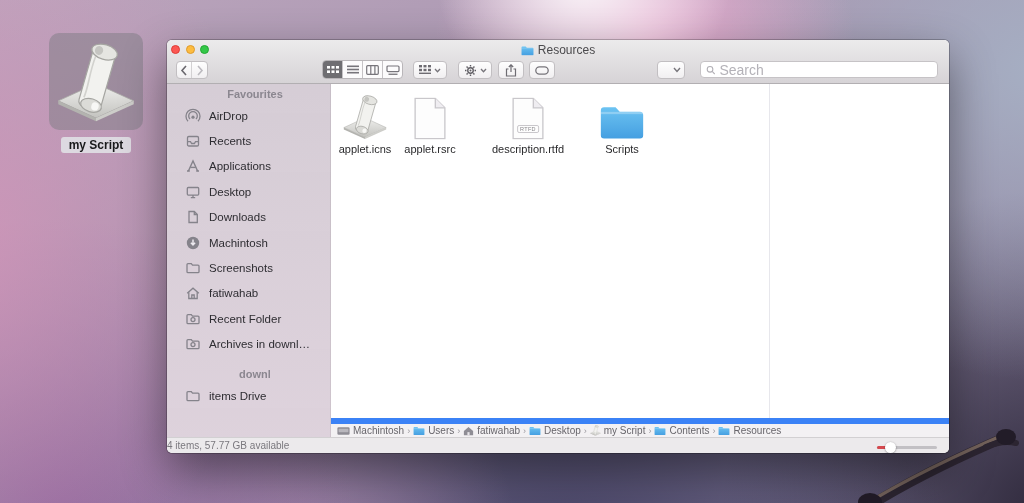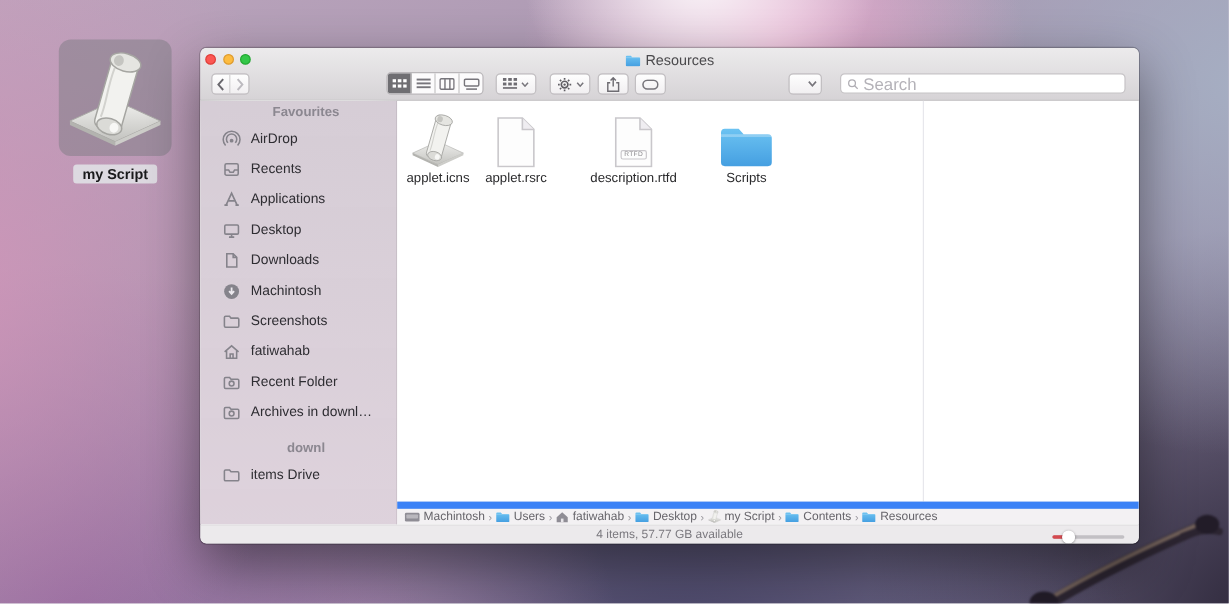--- a/index.html
+++ b/index.html
@@ -91,21 +91,21 @@
   
   .pathbar { position:absolute; left:164px; top:378px; width:618px; height:19px;
     background:#f3f1f3; border-top:6px solid #3b82f6; display:flex; align-items:center;
     padding-left:6px; gap:3px; font-size:10px; color:#67656b; white-space:nowrap; overflow:hidden; }
   .crumb { display:flex; align-items:center; gap:3px; }
   .crumb-sep { color:#9a989e; font-size:9px; }
 
   
   .statusbar { position:absolute; left:0; top:397px; right:0; height:16px;
     background:#eceaec; border-top:1px solid #d2d0d2; border-radius:0 0 5px 5px; }
-  .status-text { position:absolute; left:0; right:0; top:2px; text-align:center;
+  .status-text { position:absolute; left:0; right:0; top:2px; 
     font-size:10px; color:#7a787e; }
   .size-slider { position:absolute; right:12px; top:6px; width:60px; height:5px; }
   .size-slider .track { position:absolute; top:2px; left:0; right:0; height:2.5px; border-radius:2px; background:#c2c0c4; }
   .size-slider .fill  { position:absolute; top:2px; left:0; width:13px; height:2.5px; border-radius:2px; }
   .size-slider .thumb { position:absolute; top:-2.5px; left:8px; width:11px; height:11px; border-radius:50%;
     background:#fff; box-shadow:0 .5px 2px rgba(0,0,0,.45); }
 </style>
 </head>
 <body>
 

